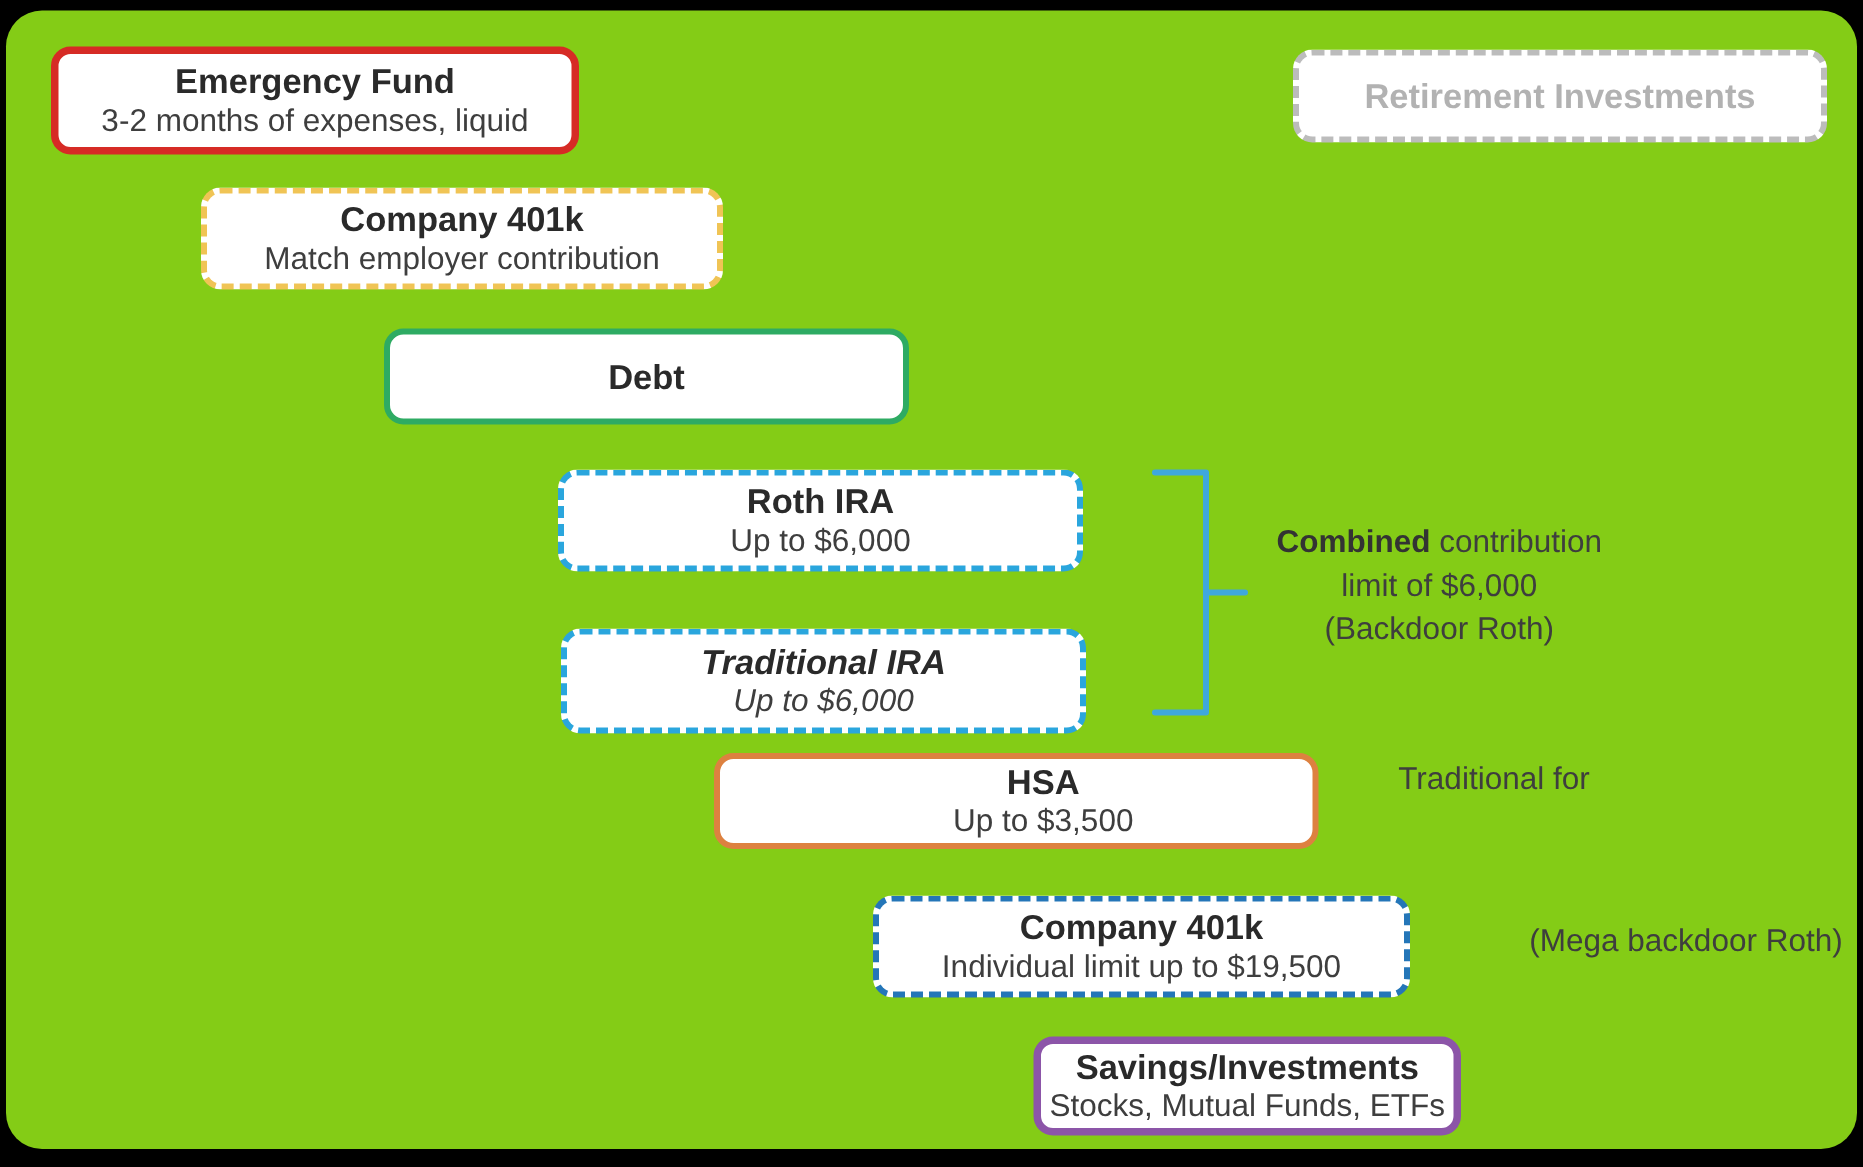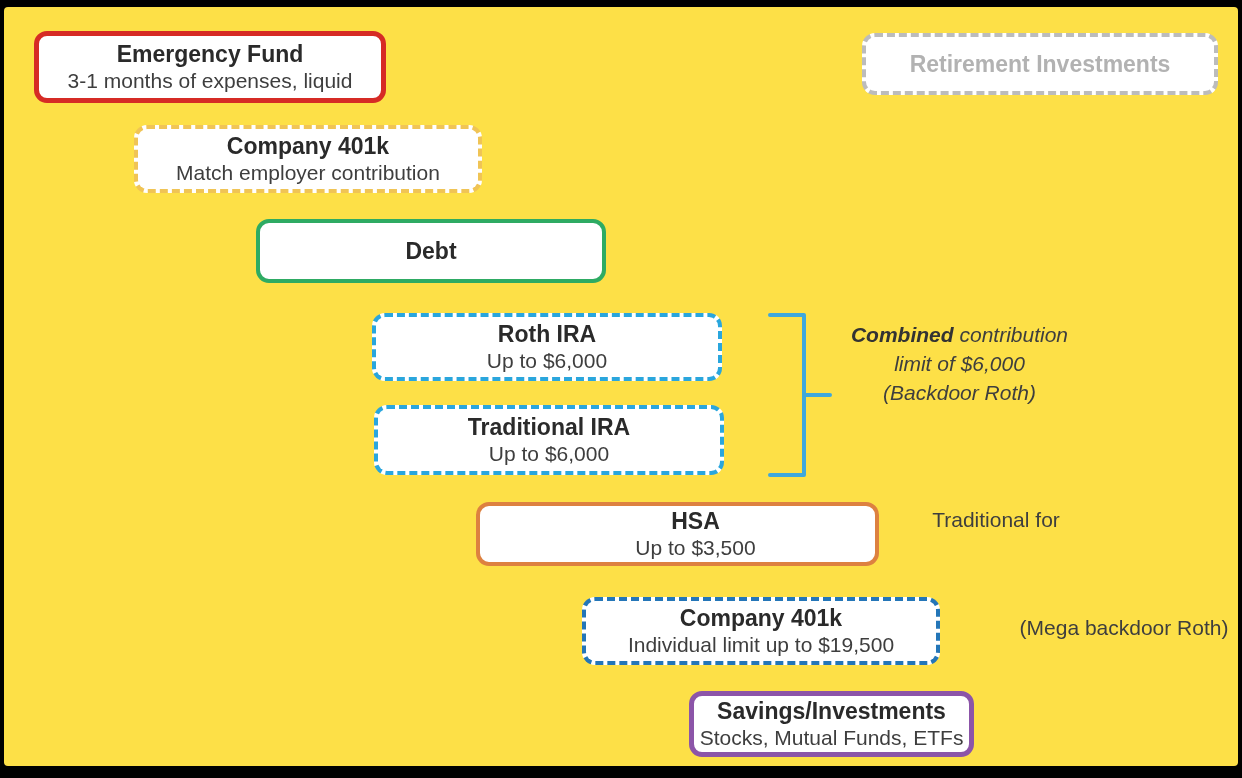--- a/index.html
+++ b/index.html
@@ -4,21 +4,21 @@
 <style>
   html,body{margin:0;padding:0;}
   body{
     width:1242px;height:778px;
     background:#000;
     font-family:"Liberation Sans", sans-serif;
     position:relative;overflow:hidden;
   }
   .surface{
     position:absolute;left:4px;top:7px;width:1234px;height:759px;
-    background:#fde047;border-radius:4px;
+    background:#84cc16;border-radius:24px;
   }
   .box{
     position:absolute;
     border:4px solid #f97316;border-radius:13px;
     display:flex;flex-direction:column;align-items:center;justify-content:center;
     background:#fff;box-sizing:border-box;
     text-align:center;padding:2px 8px;
   }
   .box.thick{border-width:5px;}
   .box-title{
@@ -27,42 +27,42 @@
   }
   .box-subtitle{
     font-size:21px;line-height:25px;color:#3e3e3e;white-space:nowrap;
   }
   
   .pos-0{left:30px;  top:24px;  width:352px;height:72px;}
   .pos-1{left:858px; top:26px;  width:356px;height:62px;}
   .pos-2{left:130px; top:118px; width:348px;height:68px;}
   .pos-3{left:252px; top:212px; width:350px;height:64px;}
   .pos-4{left:368px; top:306px; width:350px;height:68px;}
-  .pos-5{left:370px; top:398px; width:350px;height:70px;}
+  .pos-5{left:370px; top:412px; width:350px;height:70px;font-style:italic;}
   .pos-6{left:472px; top:495px; width:403px;height:64px;padding-left:44px;}
   .pos-7{left:578px; top:590px; width:358px;height:68px;}
   .pos-8{left:685px; top:684px; width:285px;height:66px;}
   .note{
     position:absolute;text-align:center;
     font-size:21px;line-height:29px;color:#3e3e3e;
   }
   .note .b{font-weight:700;color:#333;}
-  .note-combined{left:828px;top:313px;width:255px;font-style:italic;}
+  .note-combined{left:828px;top:340px;width:255px;}
   .note-recommended{left:878px;top:498px;width:228px;}
   .note-mega{left:1000px;top:606px;width:240px;white-space:nowrap;}
   .bracket{position:absolute;left:760px;top:304px;}
 </style>
 </head>
 <body>
 
 <div class="surface">
 
   <div class="box thick pos-0" style="border-color: rgb(214, 43, 37); border-style: solid;">
     <div class="box-title">Emergency Fund</div>
-    <div class="box-subtitle">3-1 months of expenses, liquid</div>
+    <div class="box-subtitle">3-2 months of expenses, liquid</div>
   </div>
 
   <div class="box pos-1" style="border-color: rgb(188, 188, 188); border-style: dashed;">
     <div class="box-title" style="color: rgb(178, 178, 178);">Retirement Investments</div>
   </div>
 
   <div class="box pos-2" style="border-color: rgb(240, 196, 85); border-style: dashed;">
     <div class="box-title">Company 401k</div>
     <div class="box-subtitle">Match employer contribution</div>
   </div>

